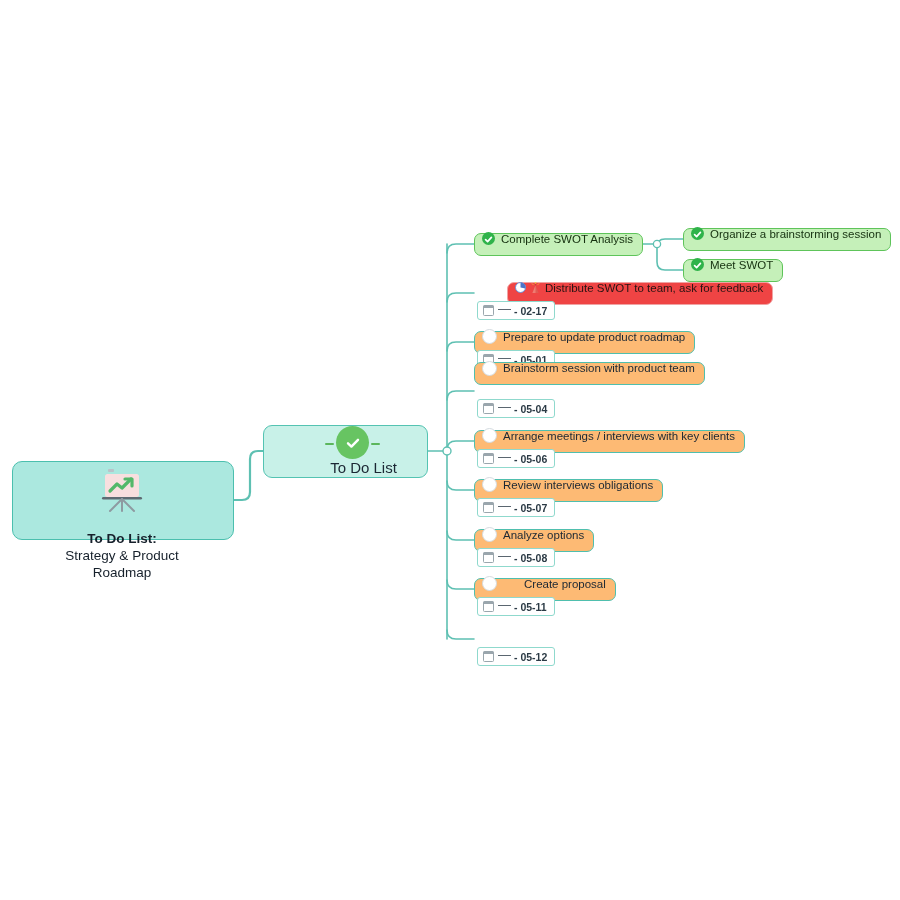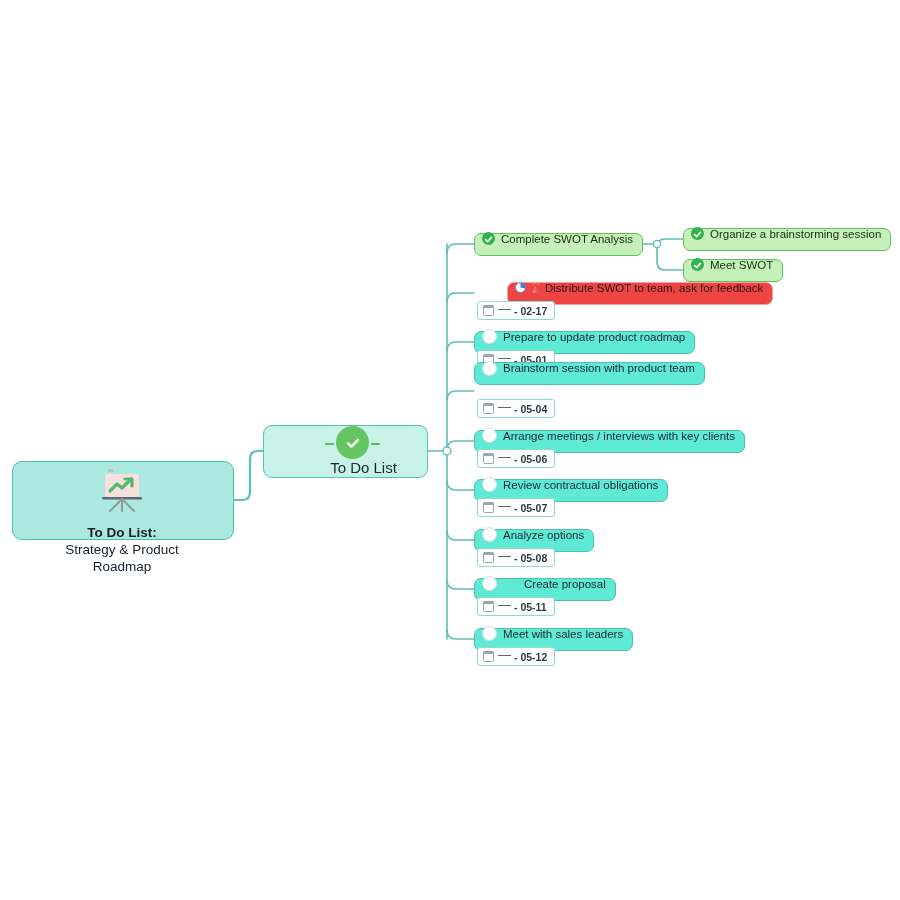--- a/index.html
+++ b/index.html
@@ -25,21 +25,21 @@
     flex-direction:column;
   }
 
   
   .root{
     left:12px;top:461px;width:222px;height:79px;
     background:#abe8df;
     border:1.5px solid #4bbfae;
     border-radius:10px;
     padding:0 10px 0 8px;
-    gap:10px;
+    gap:16px;
   }
   .root-icon{width:52px;height:52px;flex:0 0 52px;position:relative;}
   .root-text{
     flex:1;text-align:center;color:#16202b;
     font-size:13.5px;line-height:17px;white-space:normal;
   }
   .root-text b{display:block;font-weight:700;}
 
   
   .central{
@@ -68,21 +68,21 @@
     position:absolute;
     box-sizing:border-box;
     height:23px;
     display:flex;align-items:center;
     border-radius:7px;
     padding:0 9px 11px 7px;
     font-size:11.5px;
     white-space:nowrap;
   }
   .task.done{background:#c5f0b9;border:1.2px solid #5ec45a;color:#15300f;}
-  .task.open{background:#5eead4;border:1.2px solid #4fbfae;color:#1b2733;}
+  .task.open{background:#fdba74;border:1.2px solid #4fbfae;color:#1b2733;}
   .task.alert{background:#ef4444;border:1.2px solid #f0a3a3;color:#2a1414;margin-left:33px;}
 
   .ck{flex:0 0 auto;display:inline-flex;align-items:center;justify-content:center;margin-right:6px;}
   .ck-done{width:13px;height:13px;border-radius:50%;background:#2fb34a;position:relative;}
   .ck-done svg{position:absolute;left:2px;top:2.5px;width:9px;height:9px;}
   .ck-open{width:13px;height:13px;border-radius:50%;background:#fff;border:1.4px solid #d4dbe0;}
 
   .emo{flex:0 0 auto;margin-right:4px;display:inline-flex;align-items:center;}
   .emo svg{display:block;}
 
@@ -215,43 +215,37 @@
       <span class="ck">
         <span class="ck-open"></span>
       </span>
       <span>Arrange meetings / interviews with key clients</span>
     </div>
     <div class="datebadge" style="left: 477px; top: 449px;"><span class="cal"></span><span class="dt-blank"></span><span>-</span>&nbsp;<span>05-06</span></div>
     <div class="task open" style="left: 474px; top: 478.5px;">
       <span class="ck">
         <span class="ck-open"></span>
       </span>
-      <span>Review contractual obligations</span>
+      <span>Review interviews obligations</span>
     </div>
     <div class="datebadge" style="left: 477px; top: 498px;"><span class="cal"></span><span class="dt-blank"></span><span>-</span>&nbsp;<span>05-07</span></div>
     <div class="task open" style="left: 474px; top: 528.5px;">
       <span class="ck">
         <span class="ck-open"></span>
       </span>
       <span>Analyze options</span>
     </div>
     <div class="datebadge" style="left: 477px; top: 548px;"><span class="cal"></span><span class="dt-blank"></span><span>-</span>&nbsp;<span>05-08</span></div>
     <div class="task open" style="left: 474px; top: 577.5px; gap: 21px;">
       <span class="ck">
         <span class="ck-open"></span>
       </span>
       <span>Create proposal</span>
     </div>
     <div class="datebadge" style="left: 477px; top: 597px;"><span class="cal"></span><span class="dt-blank"></span><span>-</span>&nbsp;<span>05-11</span></div>
-    <div class="task open" style="left: 474px; top: 627.5px;">
-      <span class="ck">
-        <span class="ck-open"></span>
-      </span>
-      <span>Meet with sales leaders</span>
-    </div>
     <div class="datebadge" style="left: 477px; top: 647px;"><span class="cal"></span><span class="dt-blank"></span><span>-</span>&nbsp;<span>05-12</span></div>
     <div class="task done" style="left: 683px; top: 227.5px;">
       <span class="ck">
         <span class="ck-done">
           <svg viewBox="0 0 9 9">
             <polyline points="1.6,4.7 3.6,6.6 7.4,2.4" fill="none" stroke="#fff" stroke-width="1.7" stroke-linecap="round" stroke-linejoin="round"></polyline>
           </svg>
         </span>
       </span>
       <span>Organize a brainstorming session</span>

